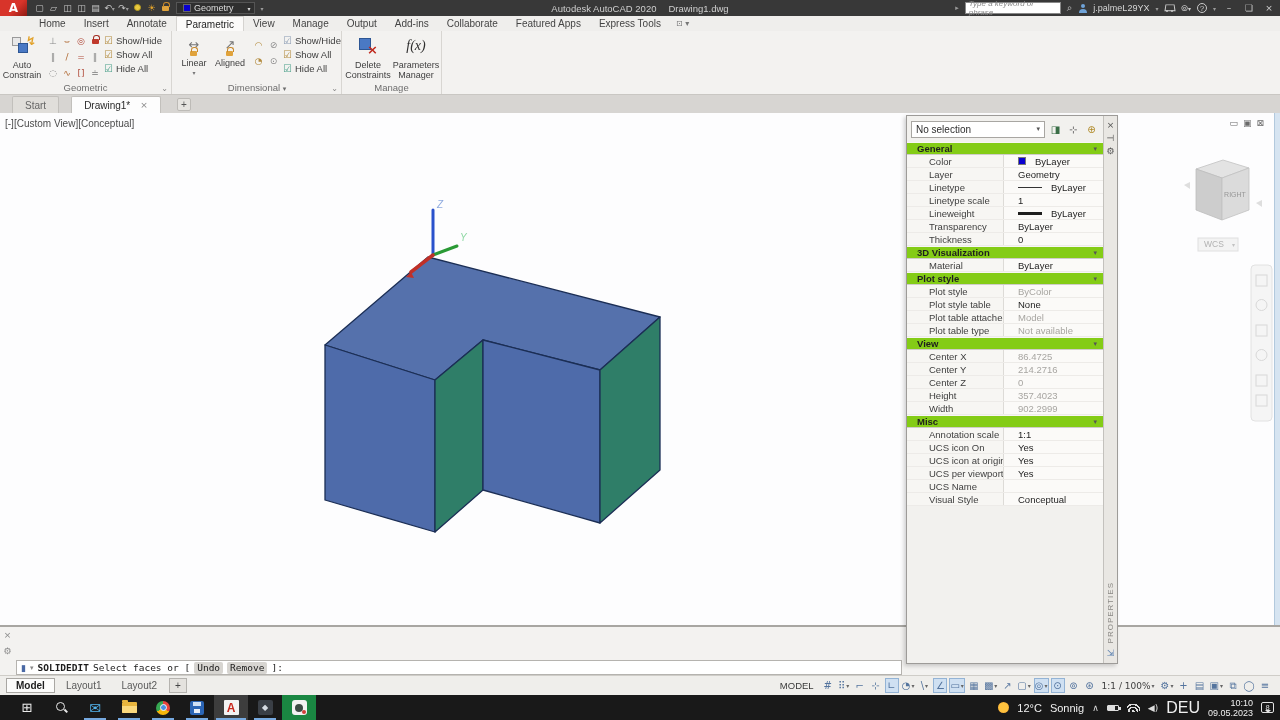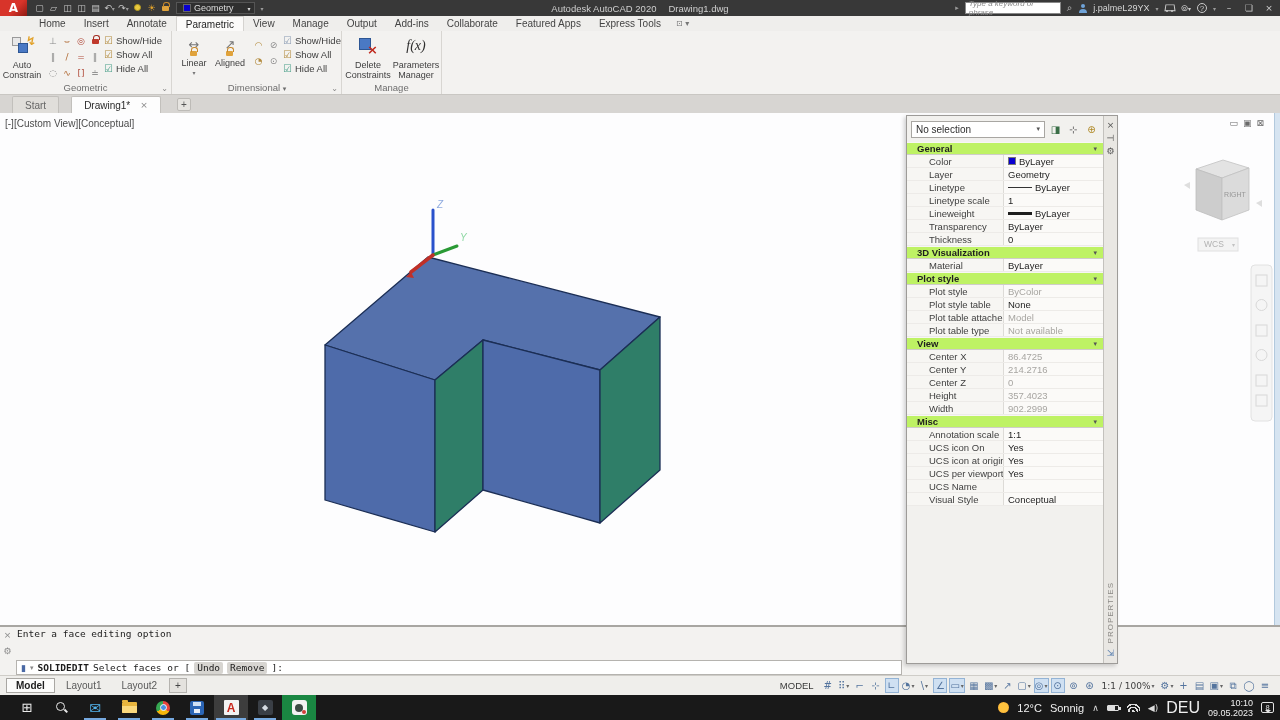--- a/index.html
+++ b/index.html
@@ -77,25 +77,25 @@
   .scrollstrip{position:absolute;right:0;top:0;width:6px;height:512px;background:#d6e4f1;border-left:1px solid #b2c9dd;z-index:2}
 
   
   .palette{position:absolute;left:906px;top:115px;width:212px;height:549px;background:#f2f1ee;border:1px solid #9d9b98;box-shadow:-2px 2px 4px rgba(0,0,0,.18);display:flex;z-index:10}
   .pal-main{flex:1;display:flex;flex-direction:column;overflow:hidden}
   .pal-head{height:26px;display:flex;align-items:center;padding:0 4px;gap:3px}
   .pal-combo{flex:1;height:17px;background:#fff;border:1px solid #a8a6a2;font-size:10px;color:#2e2e2e;display:flex;align-items:center;padding:0 4px}
   .pal-combo .dd{margin-left:auto;font-size:7px;color:#555}
   .pal-tool{width:15px;height:15px;display:flex;align-items:center;justify-content:center;font-size:10px;color:#3a6e46;border:1px solid transparent}
   .pal-tool.c2{color:#555}.pal-tool.c3{color:#b08a28}
-  .prop-header{height:13px;background:#bef264;border-top:1px solid #f7f6f4;border-bottom:1px solid #cfcdc9;font-weight:bold;font-size:9.5px;color:#1e1e1e;display:flex;align-items:center;padding:0 6px 0 10px}
+  .prop-header{height:13px;background:#84cc16;border-top:1px solid #f7f6f4;border-bottom:1px solid #cfcdc9;font-weight:bold;font-size:9.5px;color:#1e1e1e;display:flex;align-items:center;padding:0 6px 0 10px}
   .prop-header .dd{margin-left:auto;font-size:7px;color:#555;font-weight:normal}
   .prop-row{height:13px;display:flex;align-items:center;font-size:9.5px;background:#f7f6f3;border-bottom:1px solid #edebe8}
   .prop-label{width:96px;padding-left:22px;color:#3e3e3e;white-space:nowrap;overflow:hidden}
-  .prop-value{flex:1;border-left:1px solid #dddbd7;padding-left:4px;color:#1e1e1e;display:flex;align-items:center;gap:3px;height:100%;background:#fbfaf8;white-space:nowrap;overflow:hidden}
+  .prop-value{flex:1;border-left:1px solid #dddbd7;padding-left:14px;color:#1e1e1e;display:flex;align-items:center;gap:9px;height:100%;background:#fbfaf8;white-space:nowrap;overflow:hidden}
   .prop-row.readonly .prop-value{color:#a7a5a1}
   .sw{width:8px;height:8px;border:1px solid #777}
   .ln-thin{width:24px;height:1px;background:#333}
   .ln-thick{width:24px;height:3px;background:#1e1e1e}
   .pal-side{width:14px;background:#e9e7e3;border-left:1px solid #c3c1bd;display:flex;flex-direction:column;align-items:center;padding:3px 0;font-size:9px;color:#555}
   .pal-side .s{height:13px;line-height:12px}
   .pal-vtitle{margin-top:auto;writing-mode:vertical-rl;transform:rotate(180deg);font-size:8px;letter-spacing:1px;color:#8b8985;margin-bottom:4px}
 
   
   .cmdline{position:absolute;top:625px;left:0;width:1280px;height:50px;background:#f3f2f0;border-top:2px solid #a8a6a2;font-family:"DejaVu Sans Mono",monospace;font-size:9.5px;color:#1b1b1b}
@@ -566,21 +566,21 @@
     <span class="pal-vtitle">PROPERTIES</span>
     <span class="s glyph" style="color:#5b80b0">⇲</span>
   </div>
 </div>
 
 <div class="cmdline">
   <div class="cmd-gutter">
     <span class="glyph">×</span>
     <span class="glyph">⚙</span>
   </div>
-  <div class="cmd-hist"><div>Enter a face editing option</div></div>
+  <div class="cmd-hist"></div>
   <div class="cmd-active">
     <span class="cic glyph">▮</span>
     <span class="cdd glyph">▾</span>
     <b>SOLIDEDIT</b>
     <span>Select faces or [</span>
     <span class="chip">Undo</span>
     <span class="chip">Remove</span>
     <span>]:</span>
   </div>
 </div>

